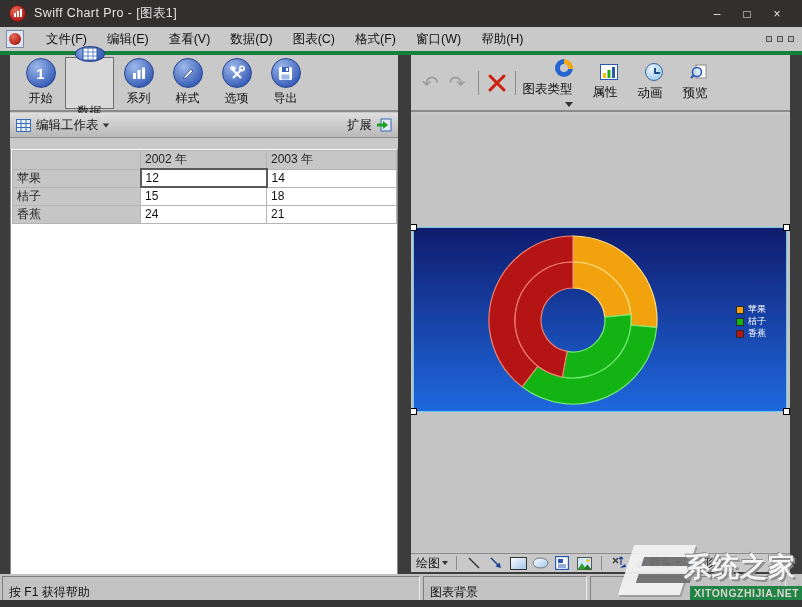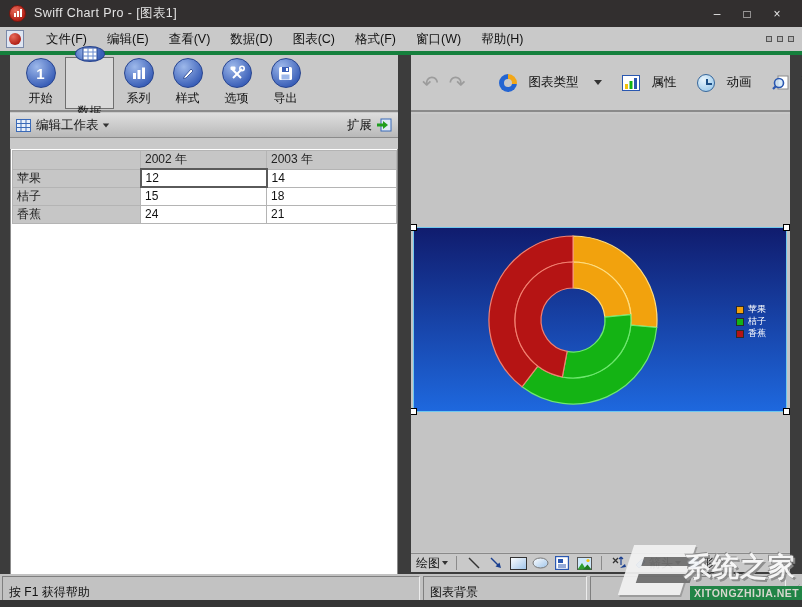--- a/index.html
+++ b/index.html
@@ -48,21 +48,21 @@
     justify-content:center; gap:2px; border:1px solid transparent; cursor:default; }
   .rb-btn.selected { background:#d9d9d9; border:1px solid #6f6f6f;gap:41px; }
   .rb-circle { width:30px; height:30px; border-radius:50%;
     background:radial-gradient(circle at 35% 28%, #9db8ea, #3a5fb8 75%);
     border:1px solid #27448f; display:flex; align-items:center; justify-content:center; color:#fff; }
   .rb-label { font-size:12px; color:#111; }
 
   
   .chart-toolbar { position:absolute; left:0; top:0; width:379px; height:57px; background:#c9c9c9;
     border-bottom:2px solid #8a8a8a; display:flex; align-items:center; padding-left:6px; }
-  .ct-item { display:flex; align-items:center; gap:12px; margin-right:6px; cursor:default; }
+  .ct-item { display:flex; align-items:flex-end; gap:4px; margin-right:6px; cursor:default;flex-direction:column; }
   .ct-label { font-size:12.5px; color:#111; white-space:nowrap; }
   .ct-sep { width:1px; height:24px; background:#8b8b8b; margin:0 7px; }
   .undo-icon,.redo-icon { font-size:20px; color:#9c9c9c; line-height:20px; padding:0 5px; }
   .delete-icon { width:22px; height:22px; }
   .caret { width:0; height:0; border-left:4px solid transparent; border-right:4px solid transparent;
     border-top:5px solid #333; display:inline-block; margin-left:3px; }
   .donut-mini { width:18px; height:18px; border-radius:50%;
     background:conic-gradient(#f2a718 0 100deg, #2465d2 100deg 360deg); position:relative; }
   .donut-mini::after { content:""; position:absolute; left:5px; top:5px; width:8px; height:8px;
     border-radius:50%; background:#c9c9c9; }

